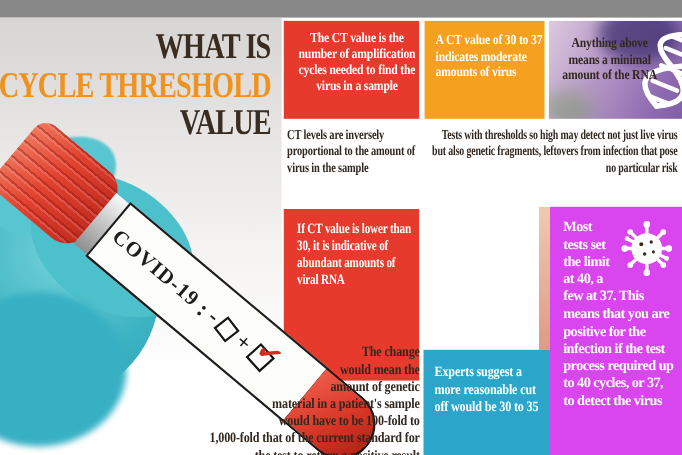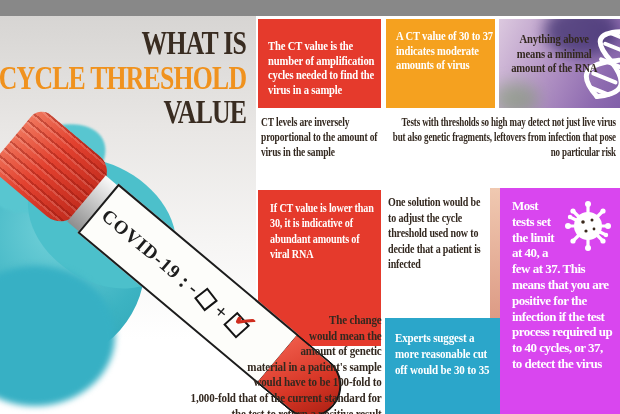--- a/index.html
+++ b/index.html
@@ -30,21 +30,21 @@
   .title .inner { display:inline-block; transform:scaleX(.78); transform-origin:100% 50%;
                   font-weight:bold; letter-spacing:-1px; }
   .t-dark  { color:#392c21; font-size:33px; }
   .t-orange{ color:#f0921e; font-size:33px; }
   
   .cond { transform:scaleX(.85); transform-origin:0 0; font-weight:bold; letter-spacing:-.2px; }
   .card { position:absolute; z-index:2; }
   .white-txt { color:#ffffff; }
   .dark-txt  { color:#33281f; }
   
-  .red1    { left:258px; top:3px;  width:123px; height:89px; background:#e53a2c; padding:20px 0 0 10px; }
+  .red1    { left:258px; top:3px;  width:123px; height:89px; background:#e53a2c; padding:8px 0 0 10px;text-align:center; }
   .red1 .cond { width:133px; font-size:12.5px; line-height:14.6px; }
   .orange1 { left:386px; top:3px;  width:109px; height:89px; background:#f5a11f; padding:10px 0 2px 10px; }
   .orange1 .cond { width:118px; font-size:12.5px; line-height:14.6px; }
   .purple1 { left:499px; top:3px;  width:134px; height:89px; overflow:hidden;
              background:linear-gradient(115deg,#dcc9df 0%,#b495c5 40%,#8e6bb0 75%,#7c5ba6 100%);
              padding:13px 0 0 11px;text-align:center; }
   .purple1 .cond { width:104px; font-size:12.5px; line-height:14.6px; position:relative; z-index:2; }
   .purple-blob  { position:absolute; right:14px; top:-14px; width:75px; height:52px; border-radius:50%;
                   background:#3d2f6e; opacity:.75; filter:blur(7px); z-index:0; }
   .purple-green { position:absolute; left:-6px; bottom:-8px; width:46px; height:34px; border-radius:50%;
@@ -142,23 +142,20 @@
 
   <div class="card row2l">
     <div class="cond dark-txt">CT levels are inversely proportional to the amount of virus in the sample</div>
   </div>
   <div class="card row2r">
     <div class="cond dark-txt">Tests with thresholds so high may detect not just live virus but also genetic fragments, leftovers from infection that pose no particular risk</div>
   </div>
 
   <div class="card red2">
     <div class="cond white-txt">If CT value is lower than 30, it is indicative of abundant amounts of viral RNA</div>
-  </div>
-  <div class="card onesol">
-    <div class="cond dark-txt">One solution would be to adjust the cycle threshold used now to decide that a patient is infected</div>
   </div>
   <div class="card salmon-strip"></div>
   <div class="card darkbox">
     <div class="txt">
       <svg class="virus-float" width="52" height="56" viewBox="0 0 52 56">
         <g stroke="#ffffff" stroke-width="3.2" stroke-linecap="round">
           <line x1="26" y1="28" x2="26" y2="6"></line>
             <line x1="26" y1="28" x2="26" y2="50"></line>
           <line x1="26" y1="28" x2="6" y2="28"></line>
             <line x1="26" y1="28" x2="46" y2="28"></line>

